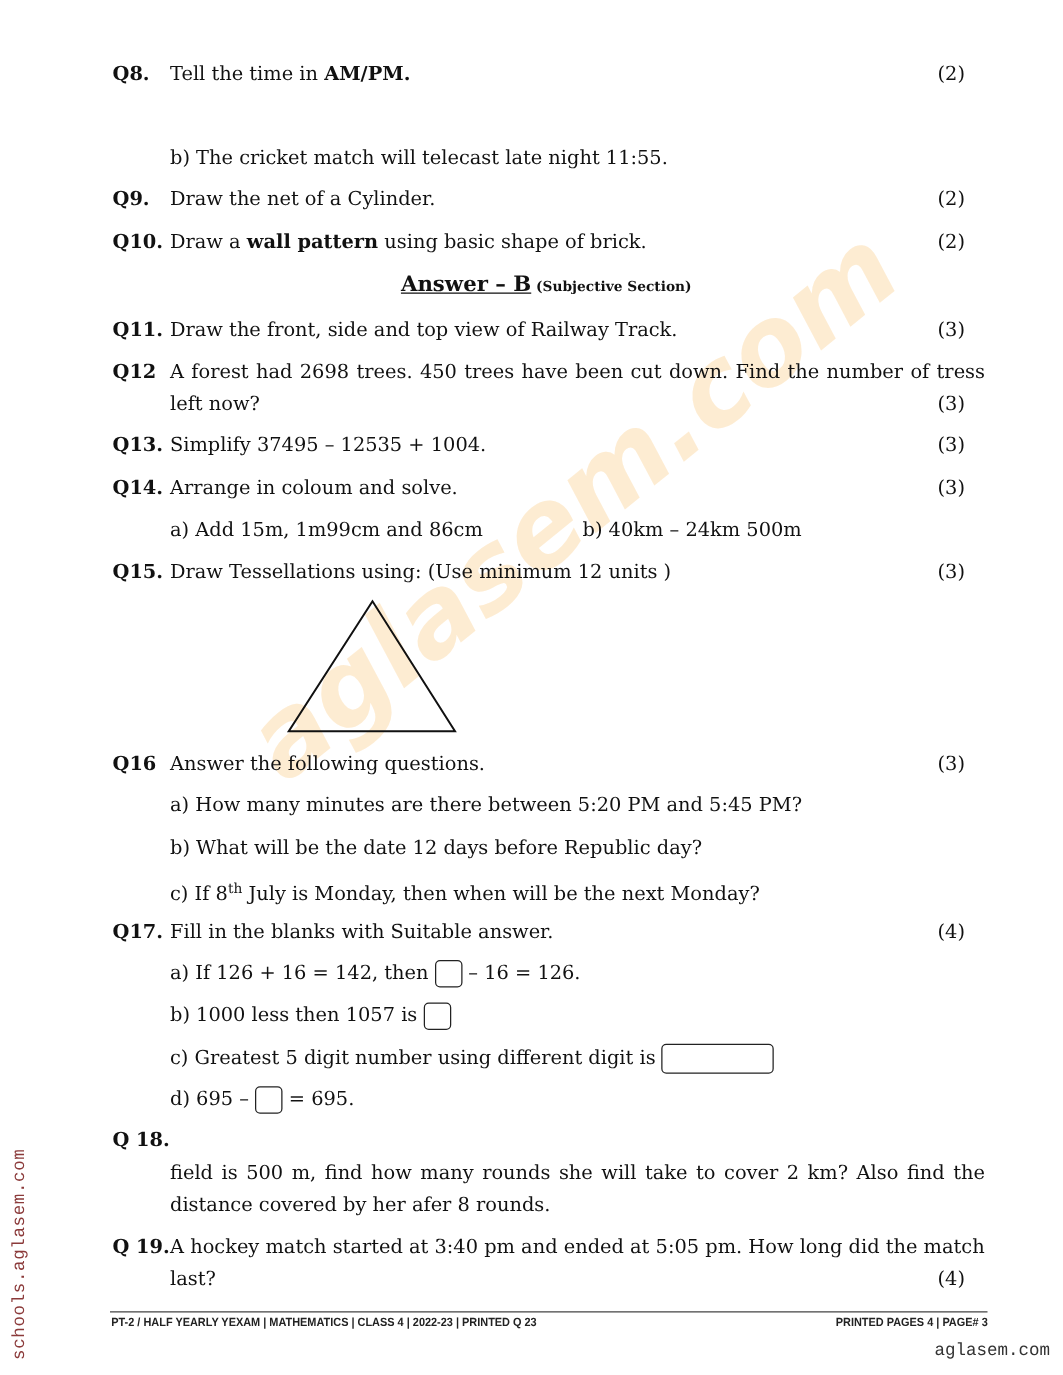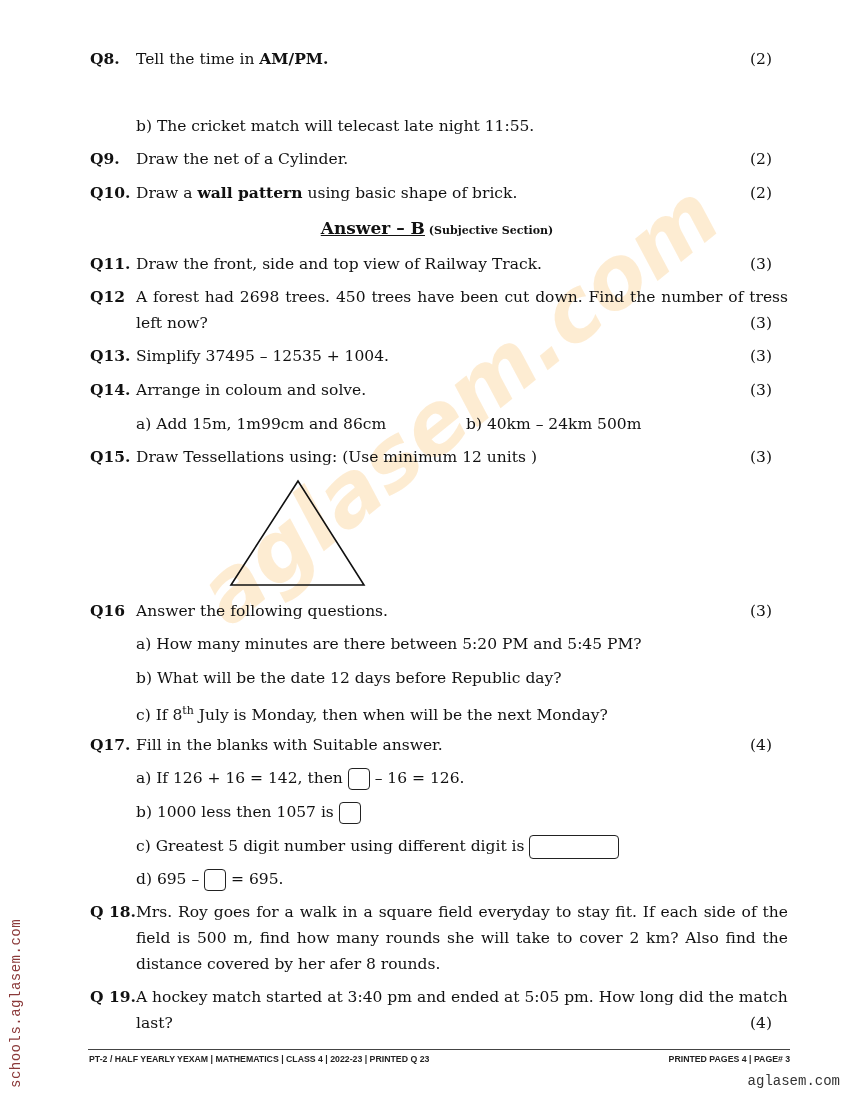--- a/index.html
+++ b/index.html
@@ -114,21 +114,20 @@
       <span class="marks">(4)</span>
     </div>
     <div class="sub" style="top:768px;"><span>a) If 126 + 16 = 142, then </span><span class="box" style="width:20px; height:20px;"></span><span> – 16 = 126.</span></div>
     <div class="sub" style="top:802px;"><span>b) 1000 less then 1057 is </span><span class="box" style="width:20px; height:20px;"></span></div>
     <div class="sub" style="top:835px;"><span>c) Greatest 5 digit number using different digit is </span><span class="box" style="width:88px; height:22px;"></span></div>
     <div class="sub" style="top:869px;"><span>d) 695 – </span><span class="box" style="width:20px; height:20px;"></span><span>  = 695.</span></div>
 
     <div class="row" style="top:902px;">
       <span class="qno">Q 18.</span>
     </div>
-    <div class="just" style="top:899px;">Mrs. Roy goes for a walk in a square field everyday to stay fit. If each side of the</div>
     <div class="just" style="top:925px;">field is 500 m, find how many rounds she will take to cover 2 km? Also find the</div>
     <div class="just last" style="top:951px;">distance covered by her afer 8 rounds.</div>
 
     <div class="row" style="top:987px;">
       <span class="qno">Q 19.</span>
     </div>
     <div class="sub" style="top:987px;">A hockey match started at 3:40 pm and ended at 5:05 pm. How long did the match</div>
     <div class="row" style="top:1013px;">
       <span class="qtext">last?</span>
       <span class="marks">(4)</span>

